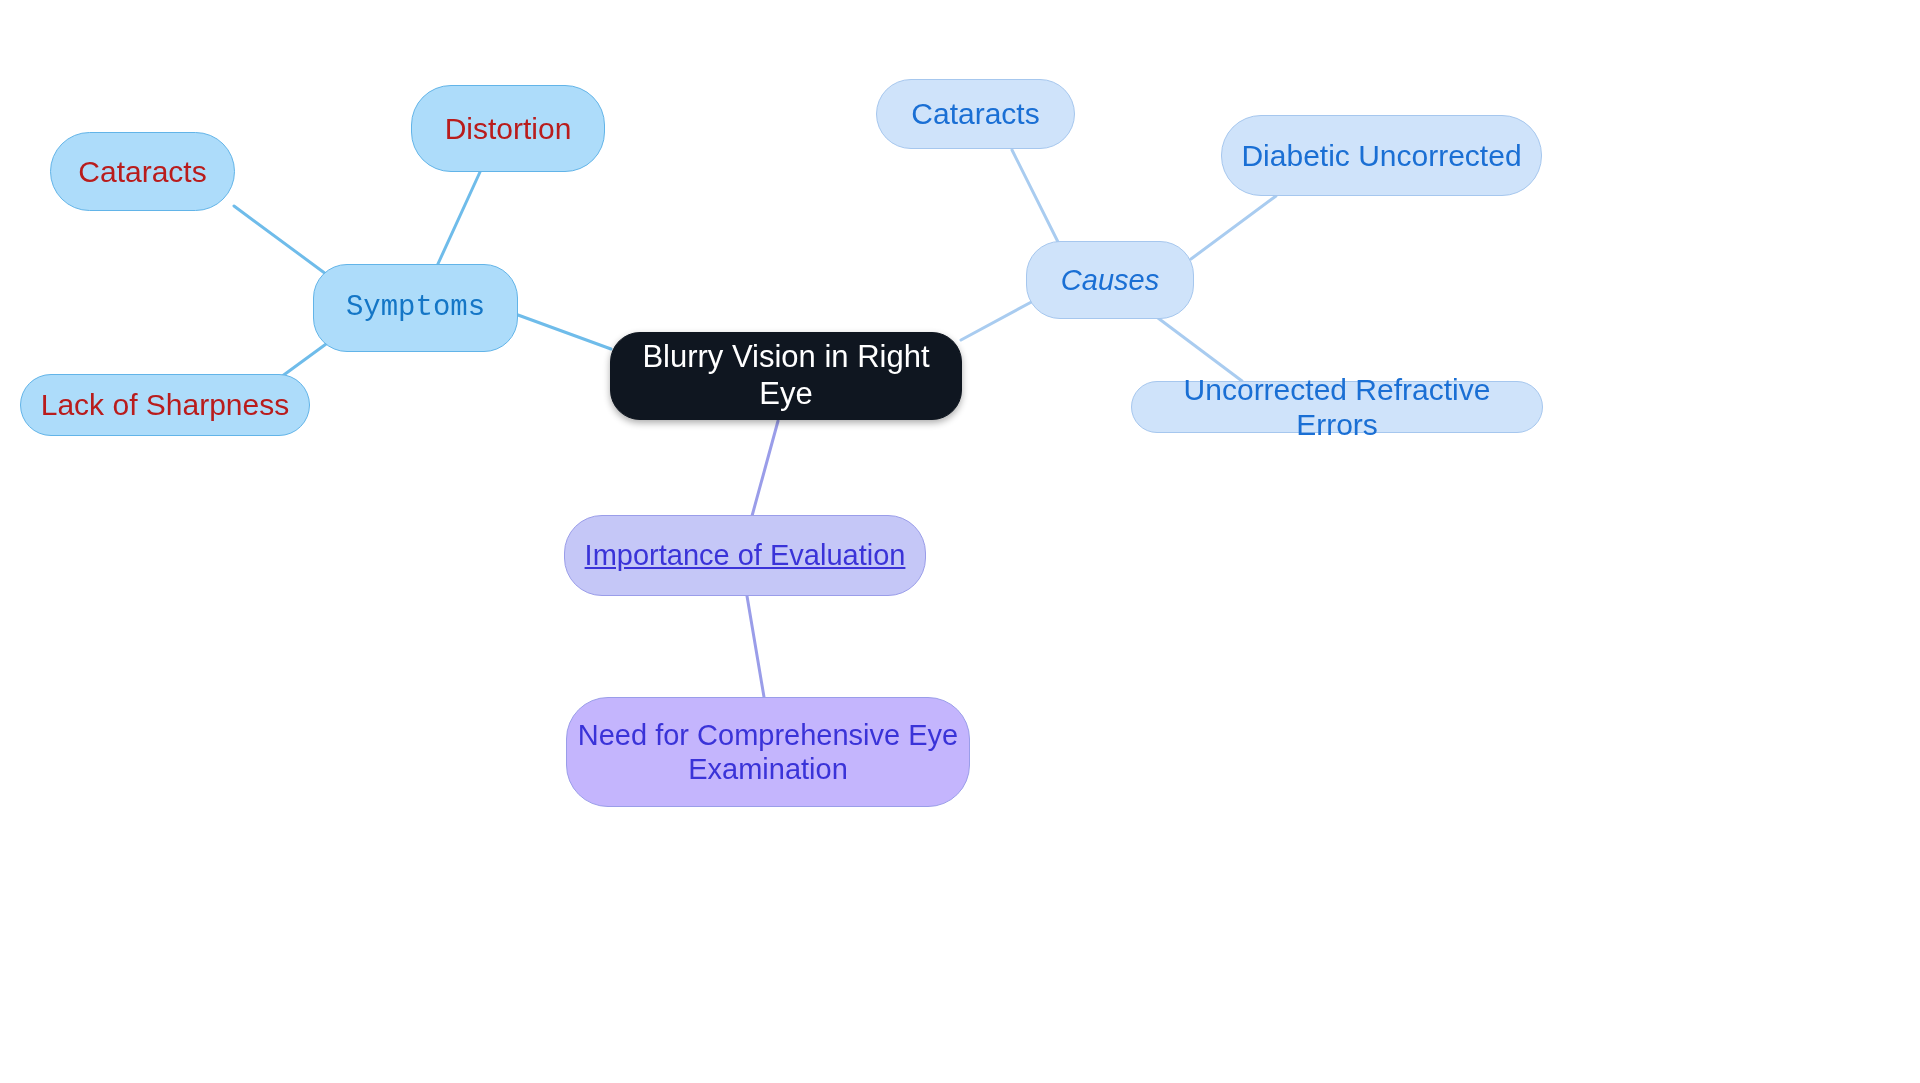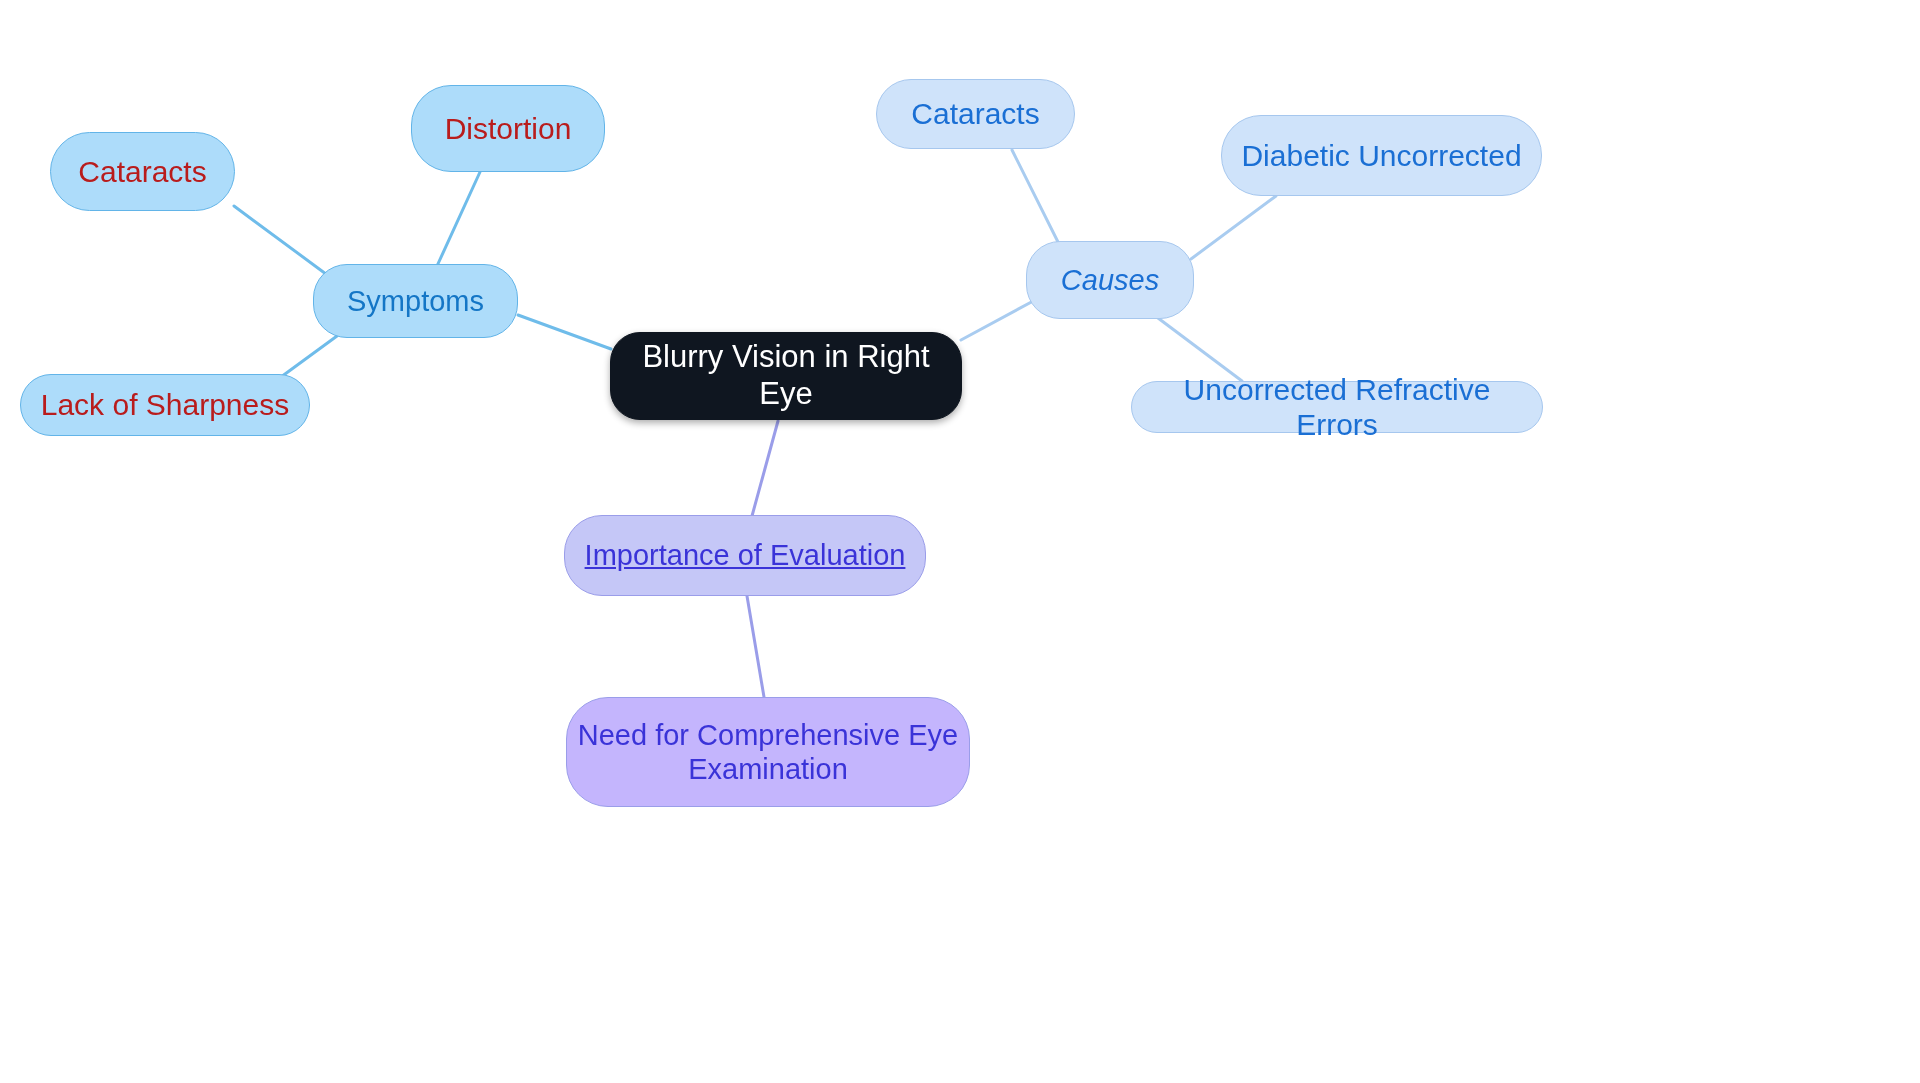--- a/index.html
+++ b/index.html
@@ -100,21 +100,21 @@
       <line x1="961" y1="340" x2="1037" y2="299" stroke="#A9CCF0" stroke-width="3" stroke-linecap="round"></line>
       <line x1="1060" y1="246" x2="1012" y2="150" stroke="#A9CCF0" stroke-width="3" stroke-linecap="round"></line>
       <line x1="1191" y1="259" x2="1276" y2="196" stroke="#A9CCF0" stroke-width="3" stroke-linecap="round"></line>
       <line x1="1150" y1="312" x2="1242" y2="381" stroke="#A9CCF0" stroke-width="3" stroke-linecap="round"></line>
       <line x1="778" y1="421" x2="752" y2="516" stroke="#9A9DE9" stroke-width="3" stroke-linecap="round"></line>
       <line x1="747" y1="596" x2="764" y2="697" stroke="#9A9DE9" stroke-width="3" stroke-linecap="round"></line>
     </svg>
 
   <div id="node-layer">
       <div class="node root" style="left: 610px; top: 332px; width: 352px; height: 88px;">Blurry Vision in Right Eye</div>
-      <div class="node sym" style="left: 313px; top: 264px; width: 205px; height: 74px;">Symptoms</div>
+      <div class="node sym" style="left: 313px; top: 264px; width: 205px; height: 88px; font-family: Liberation Mono, monospace;">Symptoms</div>
       <div class="node sym-branch" style="left: 50px; top: 132px; width: 185px; height: 79px;">Cataracts</div>
       <div class="node sym-branch" style="left: 411px; top: 85px; width: 194px; height: 87px;">Distortion</div>
       <div class="node sym-branch" style="left: 20px; top: 374px; width: 290px; height: 62px;">Lack of Sharpness</div>
       <div class="node cause" style="left: 1026px; top: 241px; width: 168px; height: 78px; font-style: italic;">Causes</div>
       <div class="node cause-branch" style="left: 876px; top: 79px; width: 199px; height: 70px;">Cataracts</div>
       <div class="node cause-branch" style="left: 1221px; top: 115px; width: 321px; height: 81px;">Diabetic Uncorrected</div>
       <div class="node cause-branch" style="left: 1131px; top: 381px; width: 412px; height: 52px;">Uncorrected Refractive Errors</div>
       <div class="node eval" style="left: 564px; top: 515px; width: 362px; height: 81px; text-decoration: underline;">Importance of Evaluation</div>
       <div class="node eval-branch" style="left: 566px; top: 697px; width: 404px; height: 110px;">Need for Comprehensive Eye
 Examination</div>

